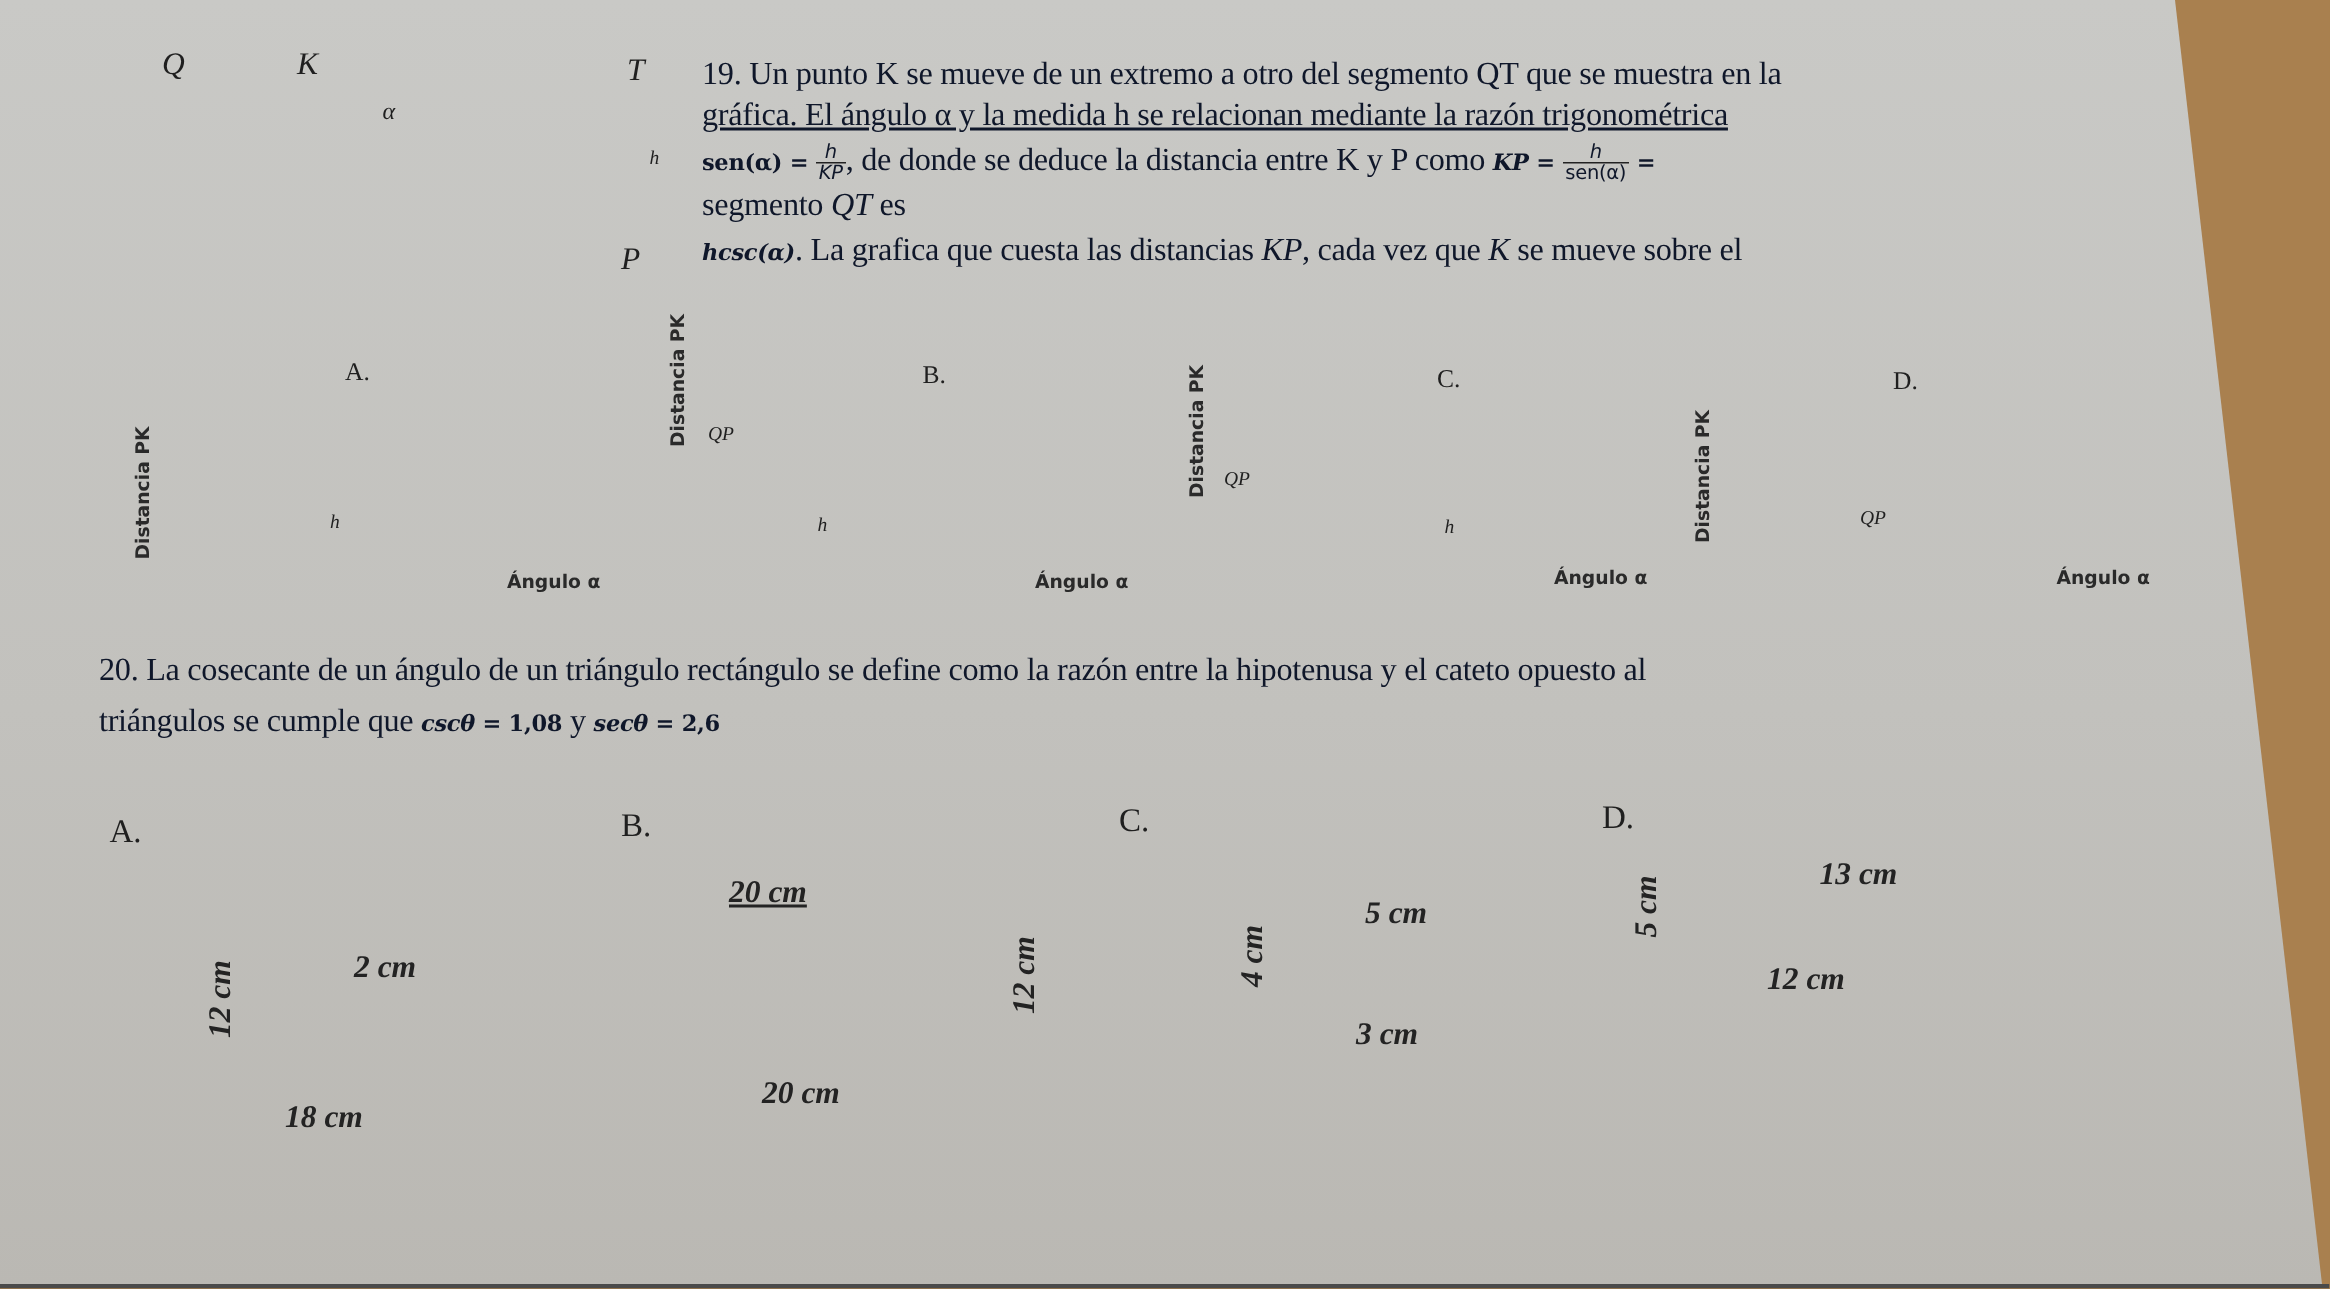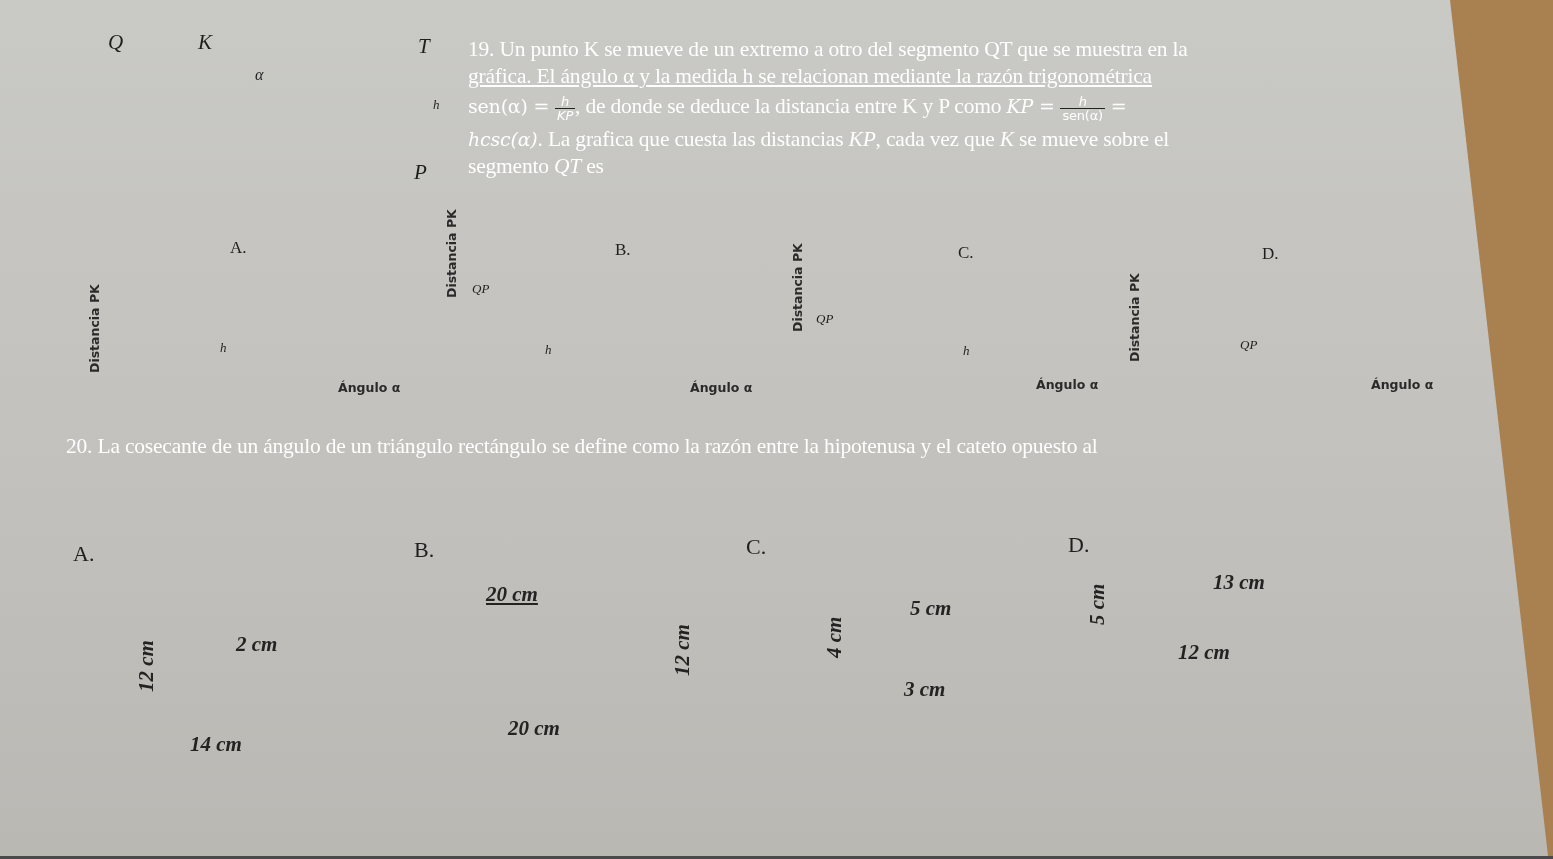--- a/index.html
+++ b/index.html
@@ -11,26 +11,26 @@
   }
   .paper {
     position: absolute; left: 0; top: 0; width: 1553px; height: 859px;
     background: linear-gradient(180deg, #c9c9c6 0%, #c2c1bd 55%, #bab8b3 100%);
     clip-path: polygon(0 0, 1450px 0, 1548px 856px, 0 856px);
   }
   .bottom-strip {
     position: absolute; left: 0; top: 856px; width: 1553px; height: 3px; background: #4a4a4a;
   }
   .abs { position: absolute; }
-  .qtext { font-size: 21.5px; line-height: 26px; letter-spacing: -0.2px; color: #ffffff; }
+  .qtext { font-size: 21.5px; line-height: 26px; letter-spacing: -0.2px; color: #0f172a; }
   .qtext i { font-style: italic; margin-top: 32px; }
   .frac { display: inline-block; vertical-align: middle; text-align: center; font-size: 13px; line-height: 13px; font-family: "DejaVu Sans", sans-serif; }
   .frac .num { display: block; border-bottom: 1px solid #222; padding: 0 2px; font-style: italic; }
   .frac .den { display: block; padding: 0 2px; }
-  .math { font-family: "DejaVu Serif", serif; font-size: 19px; }
+  .math { font-family: "DejaVu Serif", serif; font-size: 15px; font-weight: bold; }
   .opt-label { font-size: 17px; font-family: "Liberation Serif", serif; }
   .opt-label-lg { font-size: 22px; font-family: "Liberation Serif", serif; }
   .axis-label { font-family: "DejaVu Sans", sans-serif; font-size: 12.5px; font-weight: bold; color: #2a2a2a; }
   .axis-label-v { transform: rotate(-90deg); transform-origin: left top; white-space: nowrap; }
   .tri-label { font-family: "Liberation Serif", serif; font-style: italic; font-weight: bold; font-size: 21px; color: #232323; white-space: nowrap; }
   .tri-label-v { transform: rotate(-90deg); transform-origin: left top; }
   .small-ital { font-family: "Liberation Serif", serif; font-style: italic; font-size: 14px; }
   svg { position: absolute; overflow: visible; }
 </style>
 </head>
@@ -64,25 +64,25 @@
   <span class="abs small-ital" style="left:433px;top:97px;font-size:13px;">h</span>
   <span class="abs small-ital" style="left:414px;top:160px;font-size:21px;">P</span>
 </div>
 
 <div class="abs qtext" style="left:468px;top:36px;width:880px;">
   <div><span>19.</span> <span>Un punto K se mueve de un extremo a otro del segmento QT que se muestra en la</span></div>
   <div style="margin-top:1px;text-decoration:underline;"><span>gráfica. El ángulo α y la medida h se relacionan mediante la razón trigonométrica</span></div>
   <div style="margin-top:4px;">
     <span class="math">sen(α) = </span><span class="frac"><span class="num">h</span><span class="den" style="font-style:italic">KP</span></span><span>, de donde se deduce la distancia entre K y P como </span><i class="math">KP = </i><span class="frac"><span class="num">h</span><span class="den">sen(α)</span></span><span class="math"> =</span>
   </div>
+  <div style="margin-top:1px;">
+    <span>segmento </span><i>QT</i><span> es</span>
+  </div>
   <div style="margin-top:4px;">
     <span class="math" style="font-style:italic">hcsc(α)</span><span>. La grafica que cuesta las distancias </span><i>KP</i><span>, cada vez que </span><i>K</i><span> se mueve sobre el</span>
-  </div>
-  <div style="margin-top:1px;">
-    <span>segmento </span><i>QT</i><span> es</span>
   </div>
 </div>
 
 <div>
   <span class="abs opt-label" style="left:230px;top:238px;">A.</span>
   <svg width="0" height="0" style="left:0;top:0">
     <line x1="107" y1="374" x2="107" y2="282" stroke="#2a2a2a" stroke-width="2"></line>
     <polygon points="102,286 107,276 112,286" fill="#2a2a2a"></polygon>
     <line x1="107" y1="374" x2="400" y2="374" stroke="#2a2a2a" stroke-width="2"></line>
     <polygon points="396,369 406,374 396,379" fill="#2a2a2a"></polygon>
@@ -149,30 +149,33 @@
     <line x1="1148" y1="321" x2="1418" y2="320" stroke="#2a2a2a" stroke-width="3"></line>
     <path d="M1277,326 Q1273,326 1273,335 Q1273,343 1269,345 Q1273,347 1273,355 Q1273,367 1277,367" fill="none" stroke="#2a2a2a" stroke-width="1.5"></path>
   </svg>
   <span class="abs small-ital" style="left:1240px;top:337px;font-size:13px;">QP</span>
   <span class="abs axis-label axis-label-v" style="left:1127px;top:362px;">Distancia PK</span>
   <span class="abs axis-label" style="left:1371px;top:377px;">Ángulo α</span>
 </div>
 
 <div class="abs qtext" style="left:66px;top:429px;width:1360px;line-height:34px;">
   <div>20. La cosecante de un ángulo de un triángulo rectángulo se define como la razón entre la hipotenusa y el cateto opuesto al</div>
+  <div>
+    <span>triángulos se cumple que </span><i class="math">cscθ</i><span class="math"> = 1,08</span><span> y </span><i class="math">secθ</i><span class="math"> = 2,6</span>
+  </div>
 </div>
 
 <div>
   <span class="abs opt-label-lg" style="left:73px;top:541px;">A.</span>
   <svg width="0" height="0" style="left:0;top:0">
     <polygon points="168,577 160,729 281,727" fill="none" stroke="#2a2a2a" stroke-width="3.5" stroke-linejoin="round"></polygon>
   </svg>
   <span class="abs tri-label tri-label-v" style="left:134px;top:692px;">12 cm</span>
   <span class="abs tri-label" style="left:236px;top:632px;">2 cm</span>
-  <span class="abs tri-label" style="left:190px;top:732px;">14 cm</span>
+  <span class="abs tri-label" style="left:190px;top:732px;">18 cm</span>
 </div>
 
 <div>
   <span class="abs opt-label-lg" style="left:414px;top:537px;">B.</span>
   <svg width="0" height="0" style="left:0;top:0">
     <polygon points="659,571 661,711 441,713" fill="none" stroke="#2a2a2a" stroke-width="3.5" stroke-linejoin="round"></polygon>
   </svg>
   <span class="abs tri-label" style="left:486px;top:582px;text-decoration:underline;">20 cm</span>
   <span class="abs tri-label tri-label-v" style="left:670px;top:676px;">12 cm</span>
   <span class="abs tri-label" style="left:508px;top:716px;">20 cm</span>

